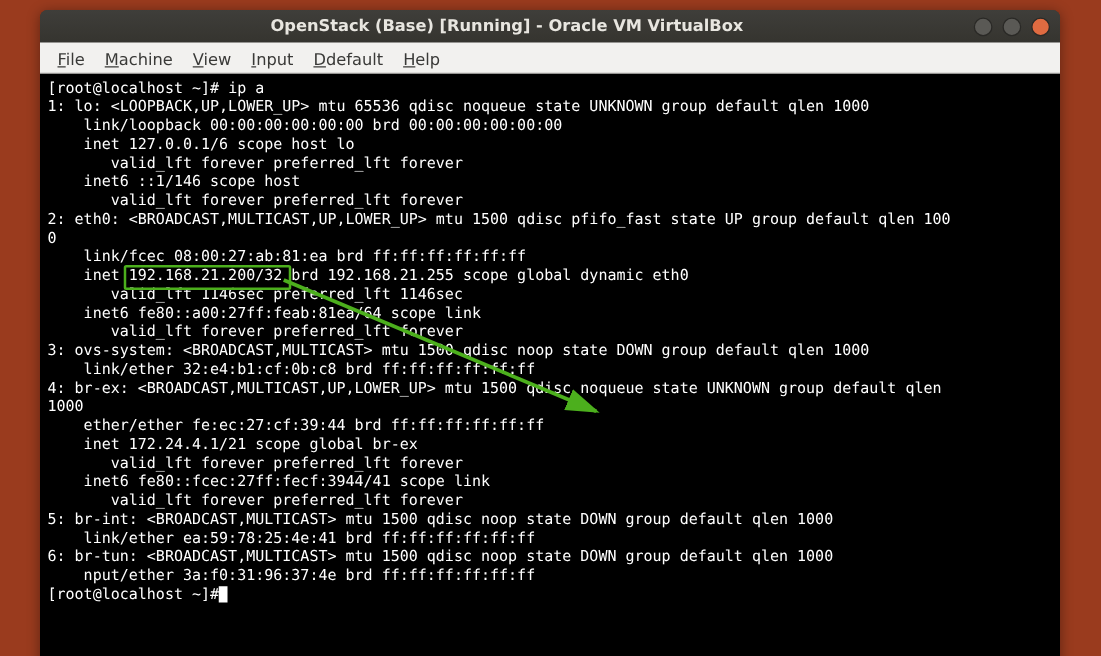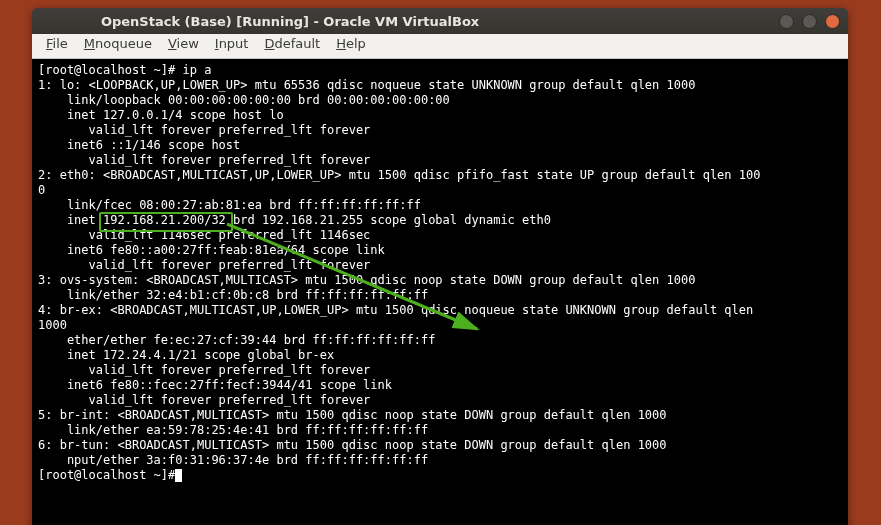--- a/index.html
+++ b/index.html
@@ -26,37 +26,37 @@
     border-radius: 6px 6px 0 0;
     display: flex;
     align-items: center;
     color: #ddd;
     font-size: 13px;
     padding: 0 8px;
   }
   .titlebar .spacer { flex:1; }
   .window-title {
     flex: 10;
-    text-align: left;
+    text-align: center;
     font-weight: 600;
     color: #e8e6e0;
   }
   .tb-btn {
     width: 13px; height: 13px;
     border-radius: 50%;
     background: #5a5955;
     margin-left: 8px;
     border: 1px solid #2a2926;
   }
   .tb-close { background: #e06b41; }
   .menubar {
     background: #f2f1ef;
     height: 24px;
     display: flex;
-    align-items: flex-start;
+    align-items: flex-end;
     padding: 0 6px;
     font-size: 13px;
     color: #3a3a38;
     border-bottom: 1px solid #c8c7c3;
   }
   .menubar .menu-item {
     padding: 2px 8px;
     cursor: default;
   }
   .menu-item .accel { text-decoration: underline; }
@@ -98,31 +98,31 @@
     <div class="spacer"></div>
     <div class="window-title">OpenStack (Base) [Running] - Oracle VM VirtualBox</div>
     <div class="spacer"></div>
     <div class="tb-btn"></div>
     <div class="tb-btn"></div>
     <div class="tb-btn tb-close"></div>
   </div>
 
   <div class="menubar">
     <div class="menu-item"><span class="accel">F</span><span>ile</span></div>
-    <div class="menu-item"><span class="accel">M</span><span>noqueue</span></div>
+    <div class="menu-item"><span class="accel">M</span><span>achine</span></div>
     <div class="menu-item"><span class="accel">V</span><span>iew</span></div>
     <div class="menu-item"><span class="accel">I</span><span>nput</span></div>
     <div class="menu-item"><span class="accel">D</span><span>default</span></div>
     <div class="menu-item"><span class="accel">H</span><span>elp</span></div>
   </div>
 
   <div class="terminal"><span><span>[root@localhost ~]# </span><span>ip a</span></span>
 <span>1: lo: &lt;LOOPBACK,UP,LOWER_UP&gt; mtu 65536 qdisc noqueue state UNKNOWN group default qlen 1000</span>
 <span>    link/loopback 00:00:00:00:00:00 brd 00:00:00:00:00:00</span>
-<span>    inet 127.0.0.1/4 scope host lo</span>
+<span>    inet 127.0.0.1/6 scope host lo</span>
 <span>       valid_lft forever preferred_lft forever</span>
 <span>    inet6 ::1/146 scope host</span>
 <span>       valid_lft forever preferred_lft forever</span>
 <span>2: eth0: &lt;BROADCAST,MULTICAST,UP,LOWER_UP&gt; mtu 1500 qdisc pfifo_fast state UP group default qlen 100</span>
 <span>0</span>
 <span>    link/fcec 08:00:27:ab:81:ea brd ff:ff:ff:ff:ff:ff</span>
 <span>    inet 192.168.21.200/32 brd 192.168.21.255 scope global dynamic eth0</span>
 <span>       valid_lft 1146sec preferred_lft 1146sec</span>
 <span>    inet6 fe80::a00:27ff:feab:81ea/64 scope link</span>
 <span>       valid_lft forever preferred_lft forever</span>

